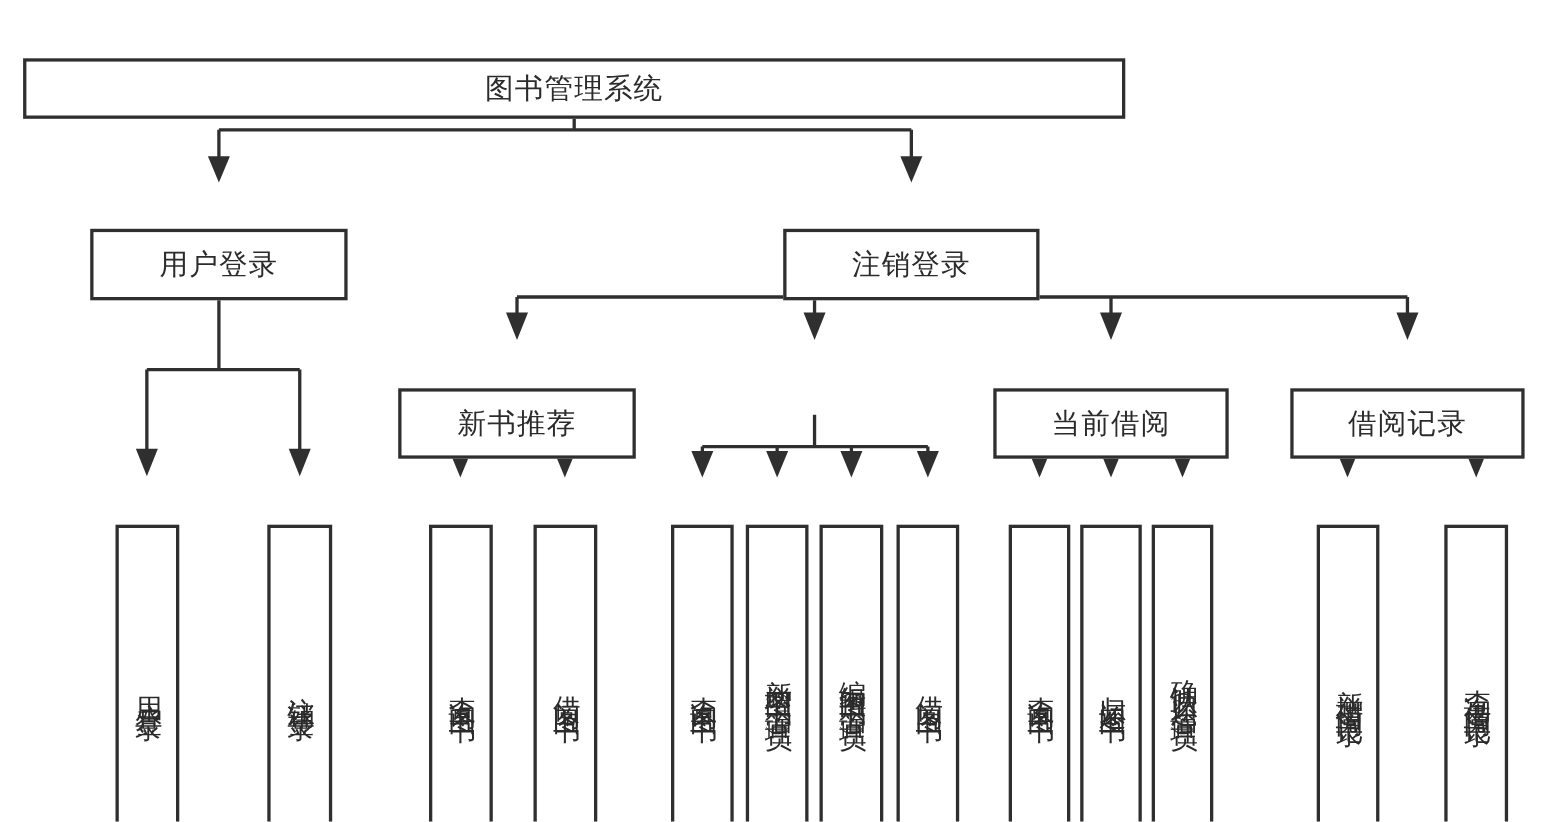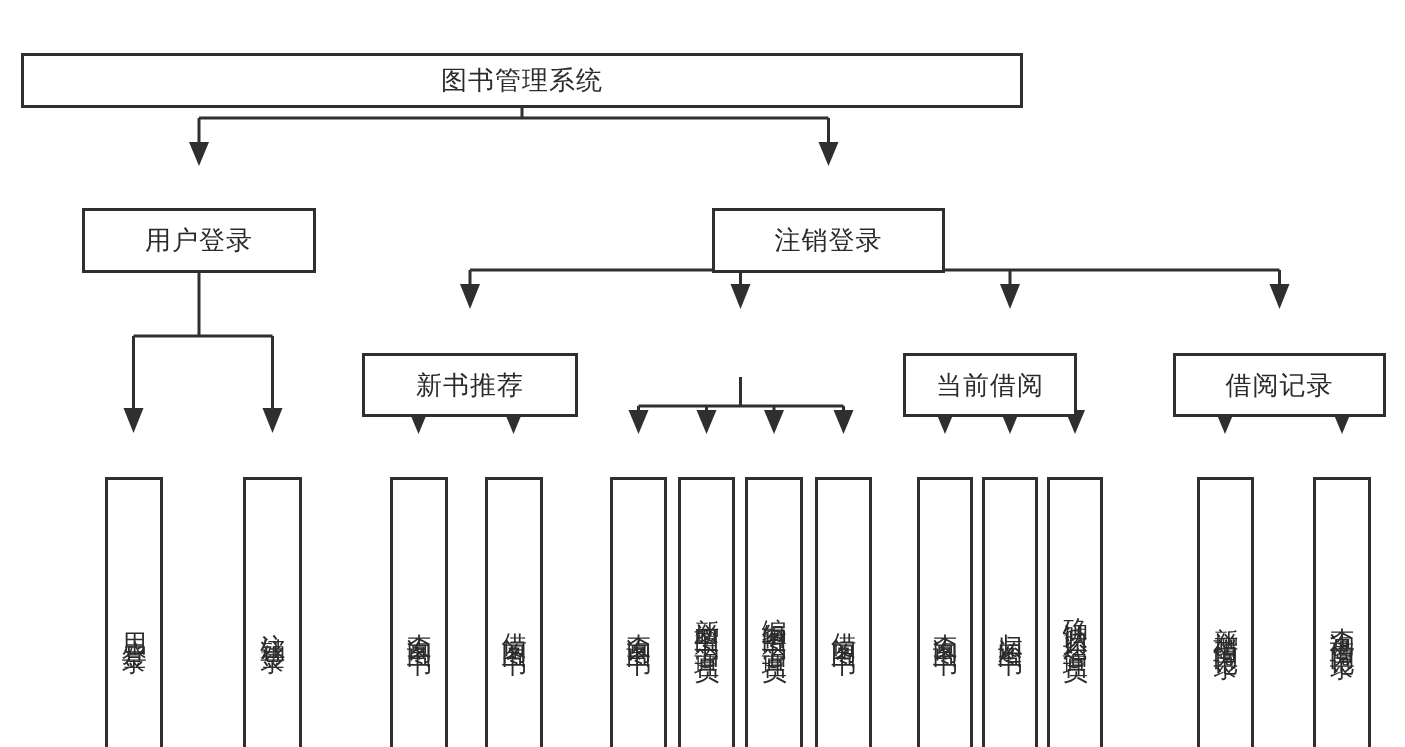--- a/index.html
+++ b/index.html
@@ -92,21 +92,21 @@
   <div class="box" style="left:82px; top:168px; width:234px; height:65px;">
     <span class="h-label">用户登录</span>
   </div>
   <div class="box" style="left:712px; top:168px; width:233px; height:65px;">
     <span class="h-label">注销登录</span>
   </div>
 
   <div class="box" style="left:362px; top:313px; width:216px; height:64px;">
     <span class="h-label">新书推荐</span>
   </div>
-  <div class="box" style="left:903px; top:313px; width:174px; height:64px;">
+  <div class="box" style="left:903px; top:313px; width:214px; height:64px;">
     <span class="h-label">当前借阅</span>
   </div>
   <div class="box" style="left:1173px; top:313px; width:213px; height:64px;">
     <span class="h-label">借阅记录</span>
   </div>
 
   <div class="box" style="left:105px; top:437px; width:58px; height:296px;">
     <span class="v-label">用户登录</span>
   </div>
   <div class="box" style="left:243px; top:437px; width:59px; height:296px;">

